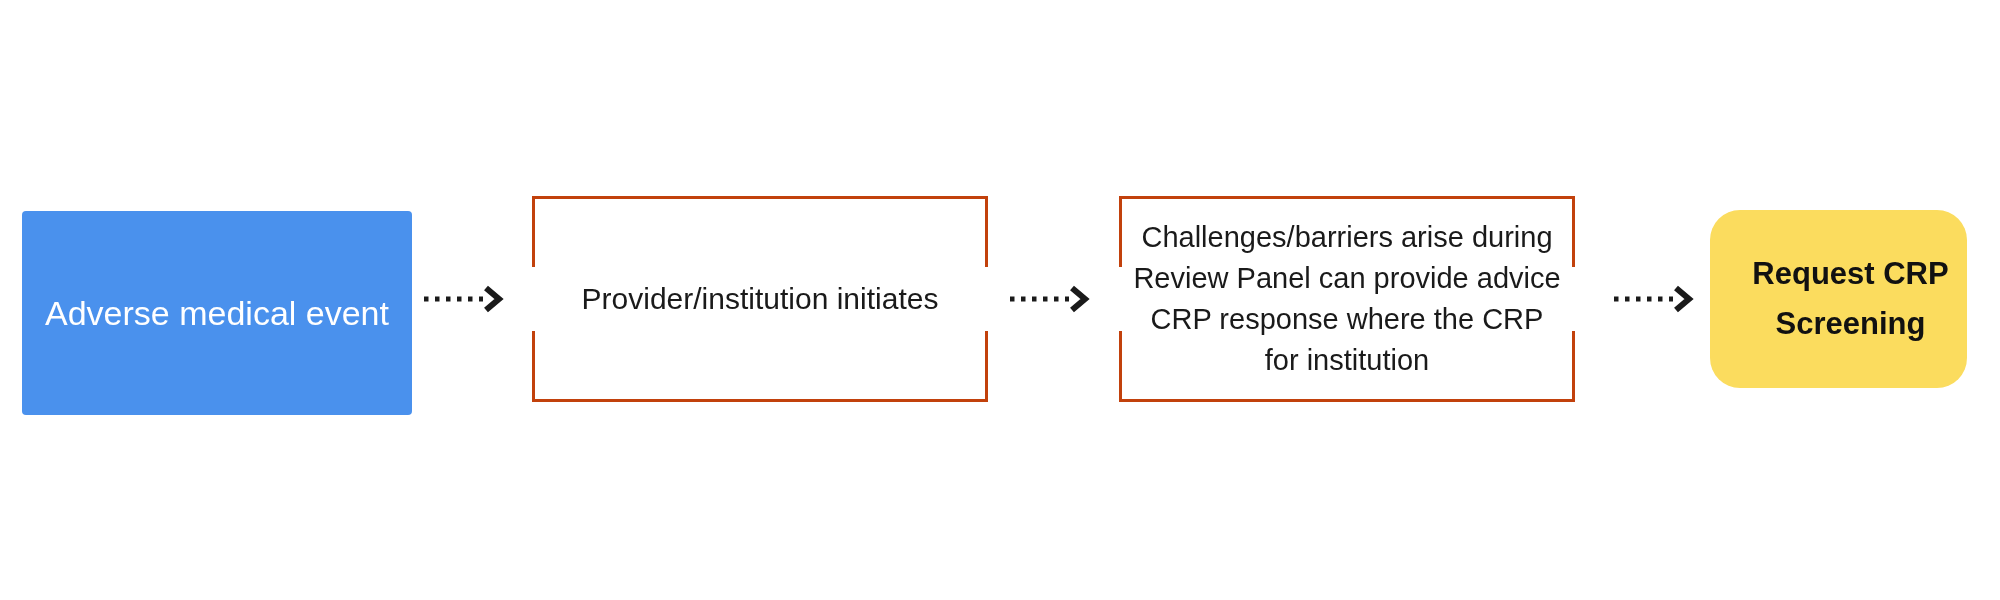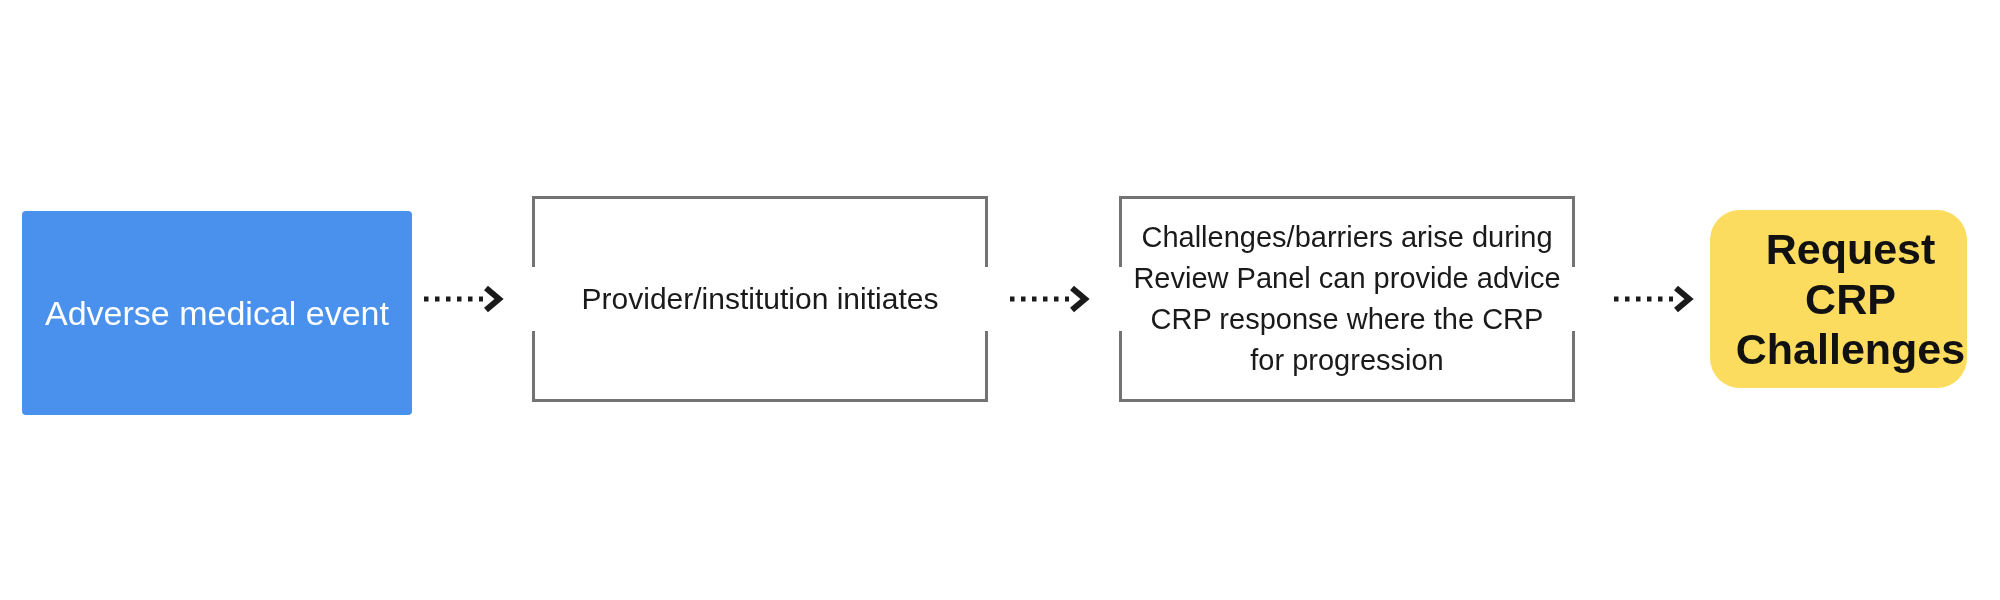--- a/index.html
+++ b/index.html
@@ -27,42 +27,42 @@
     left: 22px; top: 211px;
     width: 390px; height: 204px;
     background: #4a91ed;
     border-radius: 4px;
     color: #ffffff;
     font-size: 34px;
     line-height: 1.3;
   }
   .node-outline {
     background: #ffffff;
-    border: 3px solid #737373;
+    border: 3px solid #c2410c;
     color: #1a1a1a;
   }
   .node-provider {
     left: 532px; top: 196px;
     width: 456px; height: 206px;
     font-size: 30px;
     line-height: 38px;
   }
   .node-challenges {
     left: 1119px; top: 196px;
     width: 456px; height: 206px;
     font-size: 29px;
     line-height: 41px;
   }
   .node-yellow {
     left: 1710px; top: 210px;
     width: 257px; height: 178px;
     background: #fbdc5e;
     border-radius: 30px;
     color: #111111;
-    font-size: 43px;
+    font-size: 31px;
     font-weight: bold;
     line-height: 50px;
     padding-left: 24px;
   }
   
   .border-gap {
     position: absolute;
     width: 3px;
     height: 64px;
     top: 50%;
@@ -109,29 +109,29 @@
     <path d="M64 5 L77 16 L64 27" fill="none" stroke="#1a1a1a" stroke-width="6" stroke-linecap="butt" stroke-linejoin="miter"></path>
   </svg>
 
   <div class="node node-outline node-challenges">
     <div class="border-gap gap-left"></div>
     <div class="border-gap gap-right"></div>
     <div>
       <div>Challenges/barriers arise during</div>
       <div>Review Panel can provide advice</div>
       <div>CRP response where the CRP</div>
-      <div>for progression</div>
+      <div>for institution</div>
     </div>
   </div>
 
   <svg class="arrow arrow-3" viewBox="0 0 84 32" aria-hidden="true">
     <line x1="2" y1="16" x2="61" y2="16" stroke="#1a1a1a" stroke-width="5" stroke-dasharray="4.5 6.5"></line>
     <path d="M64 5 L77 16 L64 27" fill="none" stroke="#1a1a1a" stroke-width="6" stroke-linecap="butt" stroke-linejoin="miter"></path>
   </svg>
 
   <div class="node node-yellow">
     <div>
       <div>Request CRP</div>
-      <div>Challenges</div>
+      <div>Screening</div>
     </div>
   </div>
 
 </div>
 
 </body></html>

